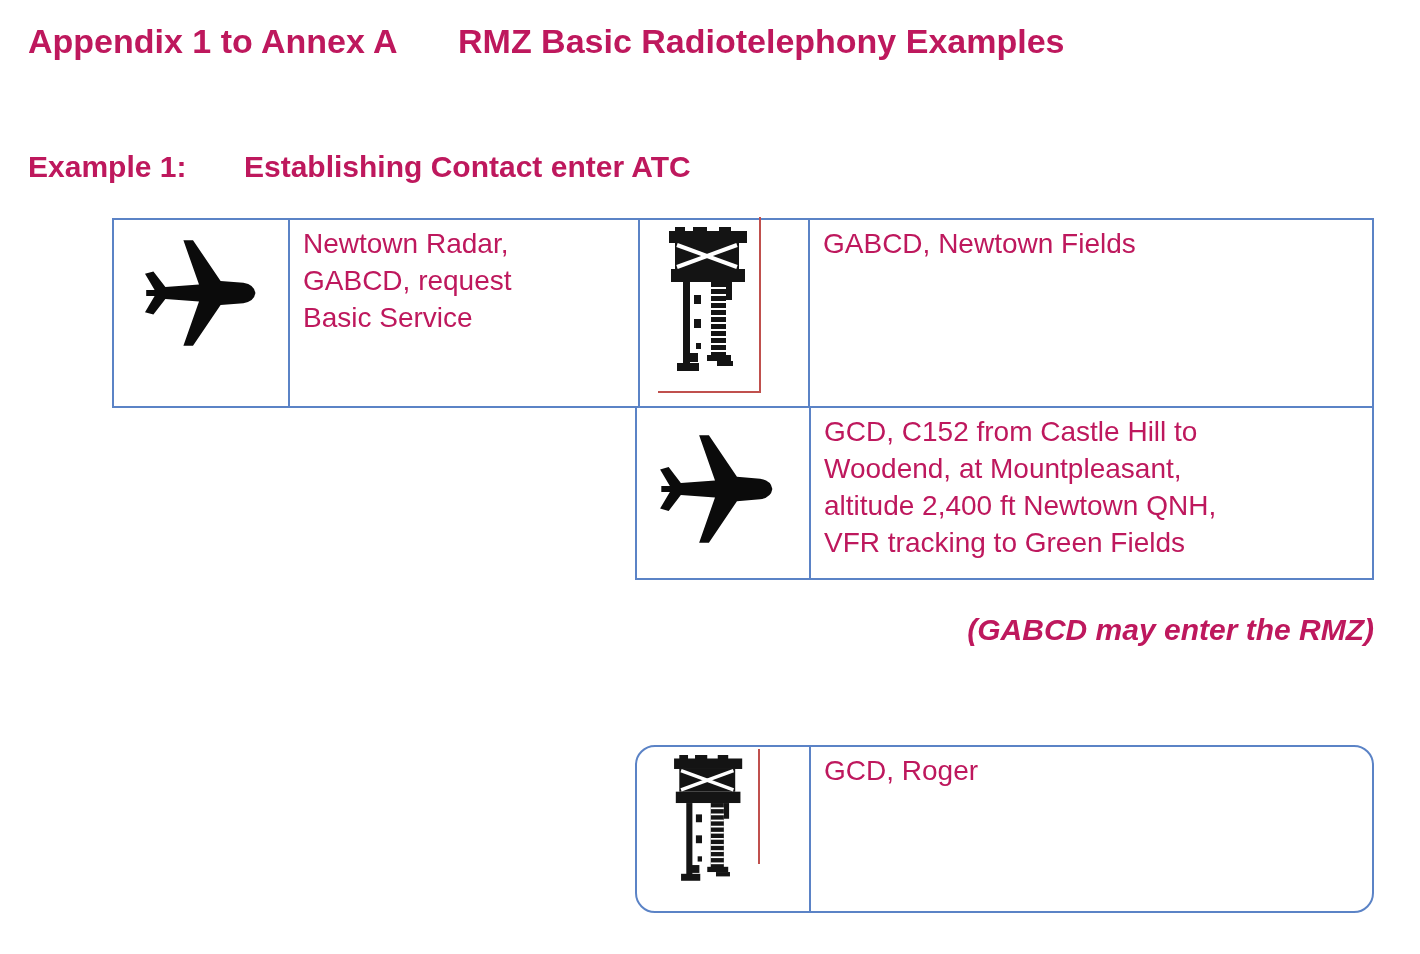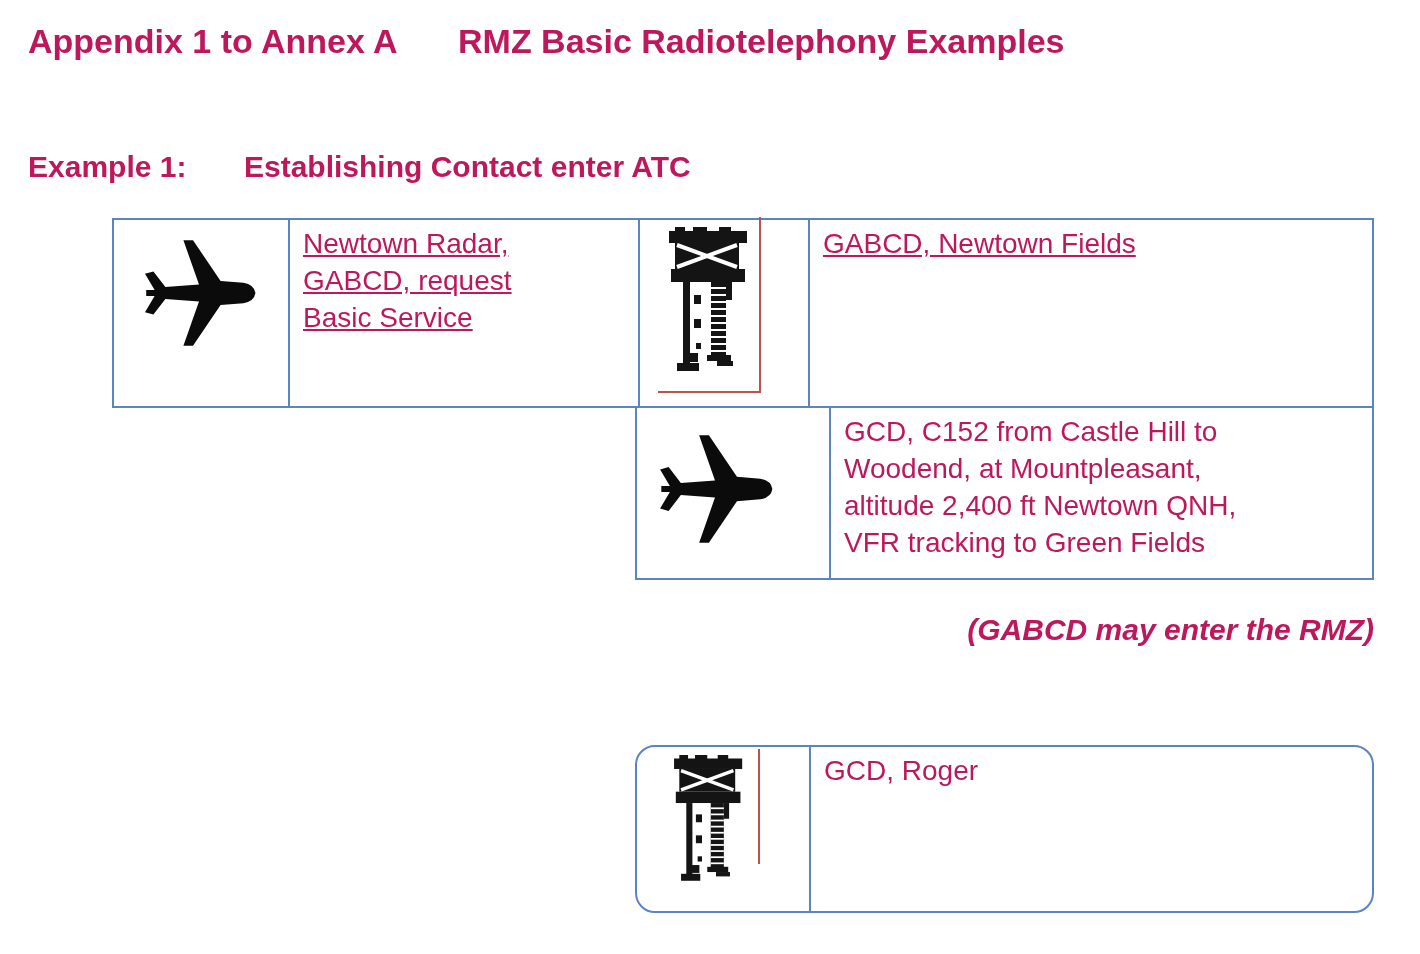--- a/index.html
+++ b/index.html
@@ -30,21 +30,21 @@
   <div class="doc-title">
     <span class="abs" style="left:28px;top:22px;">Appendix 1 to Annex A</span>
     <span class="abs" style="left:458px;top:22px;">RMZ Basic Radiotelephony Examples</span>
   </div>
 
   <div class="example-heading">
     <span class="abs" style="left:28px;top:150px;">Example 1:</span>
     <span class="abs" style="left:244px;top:150px;">Establishing Contact enter ATC</span>
   </div>
 
-  <div class="rt-table" style="left:112px;top:218px;width:1262px;height:190px;grid-template-columns:174px 350px 170px 1fr;text-decoration:underline;">
+  <div class="rt-table" style="left:112px;top:218px;width:1262px;height:190px;grid-template-columns:174px 350px 170px 1fr;">
 
     <div class="cell">
       <svg class="fig" style="left:25px;top:10px;" width="120" height="126" viewBox="0 0 100 100">
         <path fill="#0b0b0b" d="M 87 41.5 Q 96 43 97 50 Q 96 57 87 58.5 L 68 60 L 45 94 L 37 94 L 50 57 L 22 55 L 12 68 L 5 66 L 13 52.5 L 6 52.5 L 6 47.5 L 13 47.5 L 5 34 L 12 32 L 22 45 L 50 43 L 37 6 L 45 6 L 68 40 Z"></path>
       </svg>
     </div>
 
     <div class="cell">
       <div class="txt" style="max-width:258px;">Newtown Radar, GABCD, request Basic Service</div>
     </div>
@@ -88,21 +88,21 @@
       </svg>
       <div class="frame-line v-line" style="left:119px;top:-3px;height:176px;"></div>
       <div class="frame-line h-line" style="left:18px;top:171px;width:103px;"></div>
     </div>
 
     <div class="cell">
       <div class="txt">GABCD, Newtown Fields</div>
     </div>
   </div>
 
-  <div class="rt-table" style="left:635px;top:406px;width:739px;height:174px;grid-template-columns:172px 1fr;gap:20px;">
+  <div class="rt-table" style="left:635px;top:406px;width:739px;height:174px;grid-template-columns:172px 1fr;">
 
     <div class="cell">
       <svg class="fig" style="left:17px;top:16px;" width="122" height="130" viewBox="0 0 100 100">
         <path fill="#0b0b0b" d="M 87 41.5 Q 96 43 97 50 Q 96 57 87 58.5 L 68 60 L 45 94 L 37 94 L 50 57 L 22 55 L 12 68 L 5 66 L 13 52.5 L 6 52.5 L 6 47.5 L 13 47.5 L 5 34 L 12 32 L 22 45 L 50 43 L 37 6 L 45 6 L 68 40 Z"></path>
       </svg>
     </div>
 
     <div class="cell">
       <div class="txt" style="max-width:448px;">GCD, C152 from Castle Hill to Woodend, at Mountpleasant, altitude 2,400 ft Newtown QNH, VFR tracking to Green Fields</div>
     </div>

